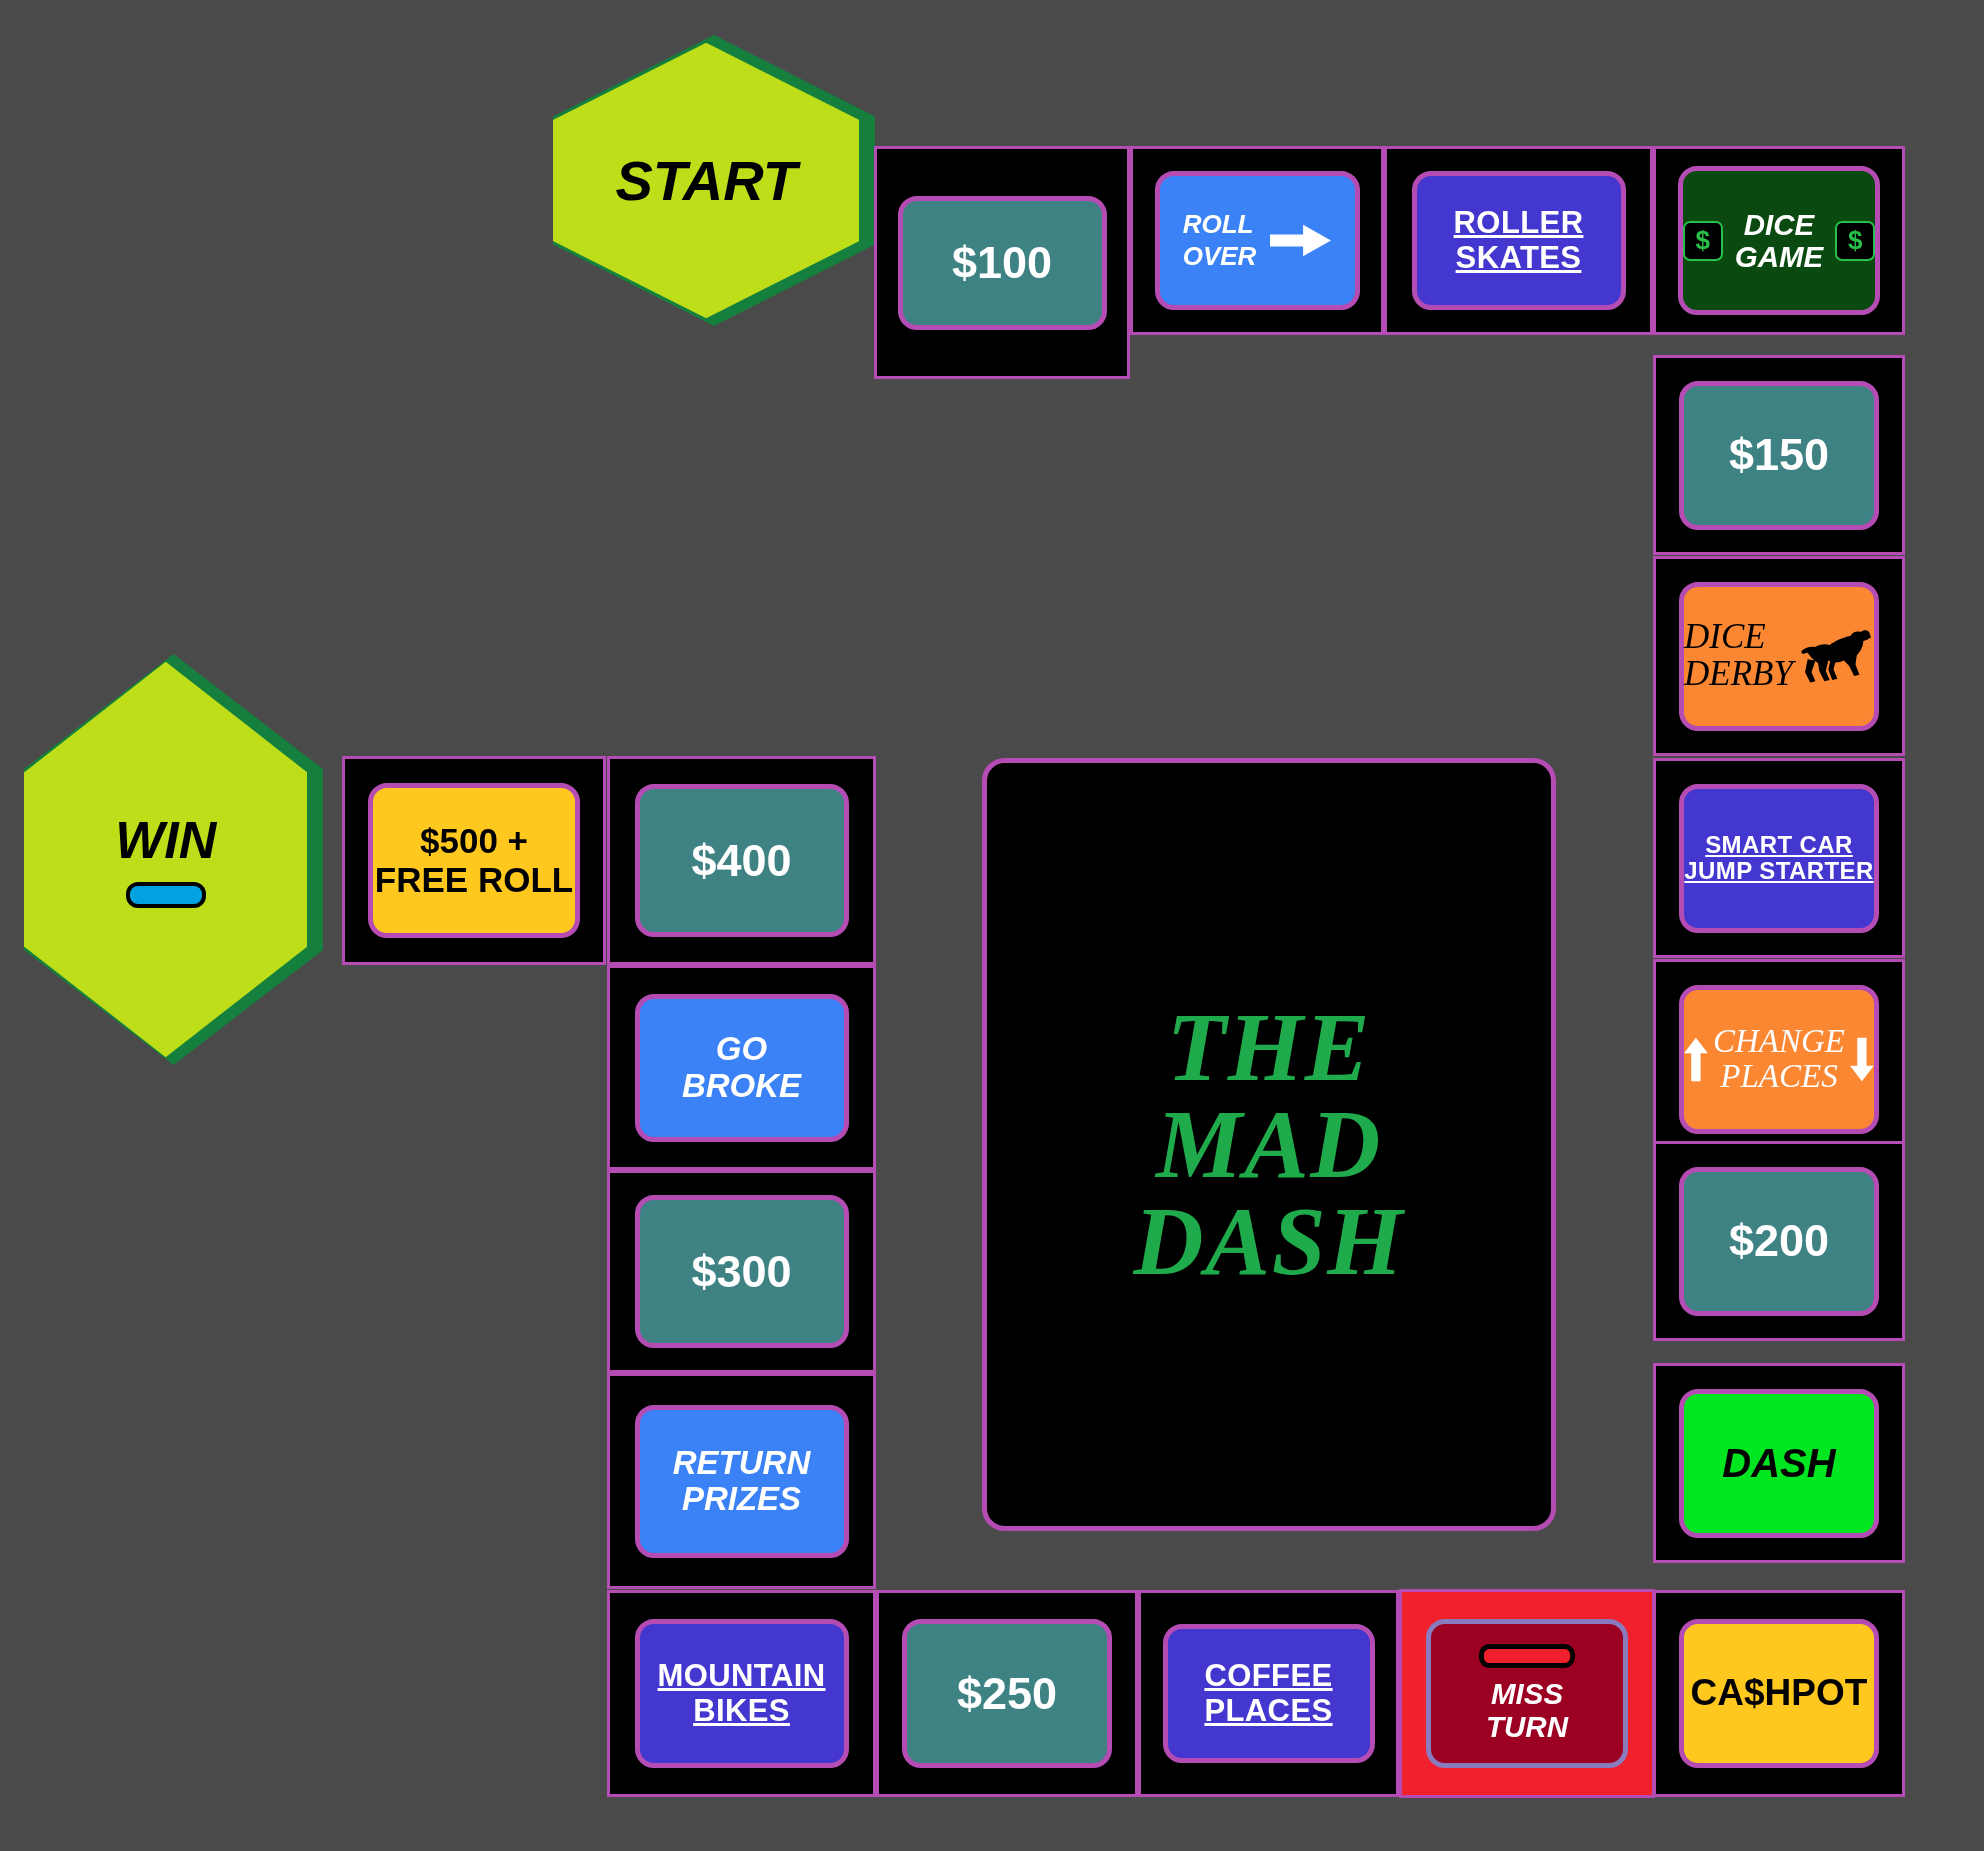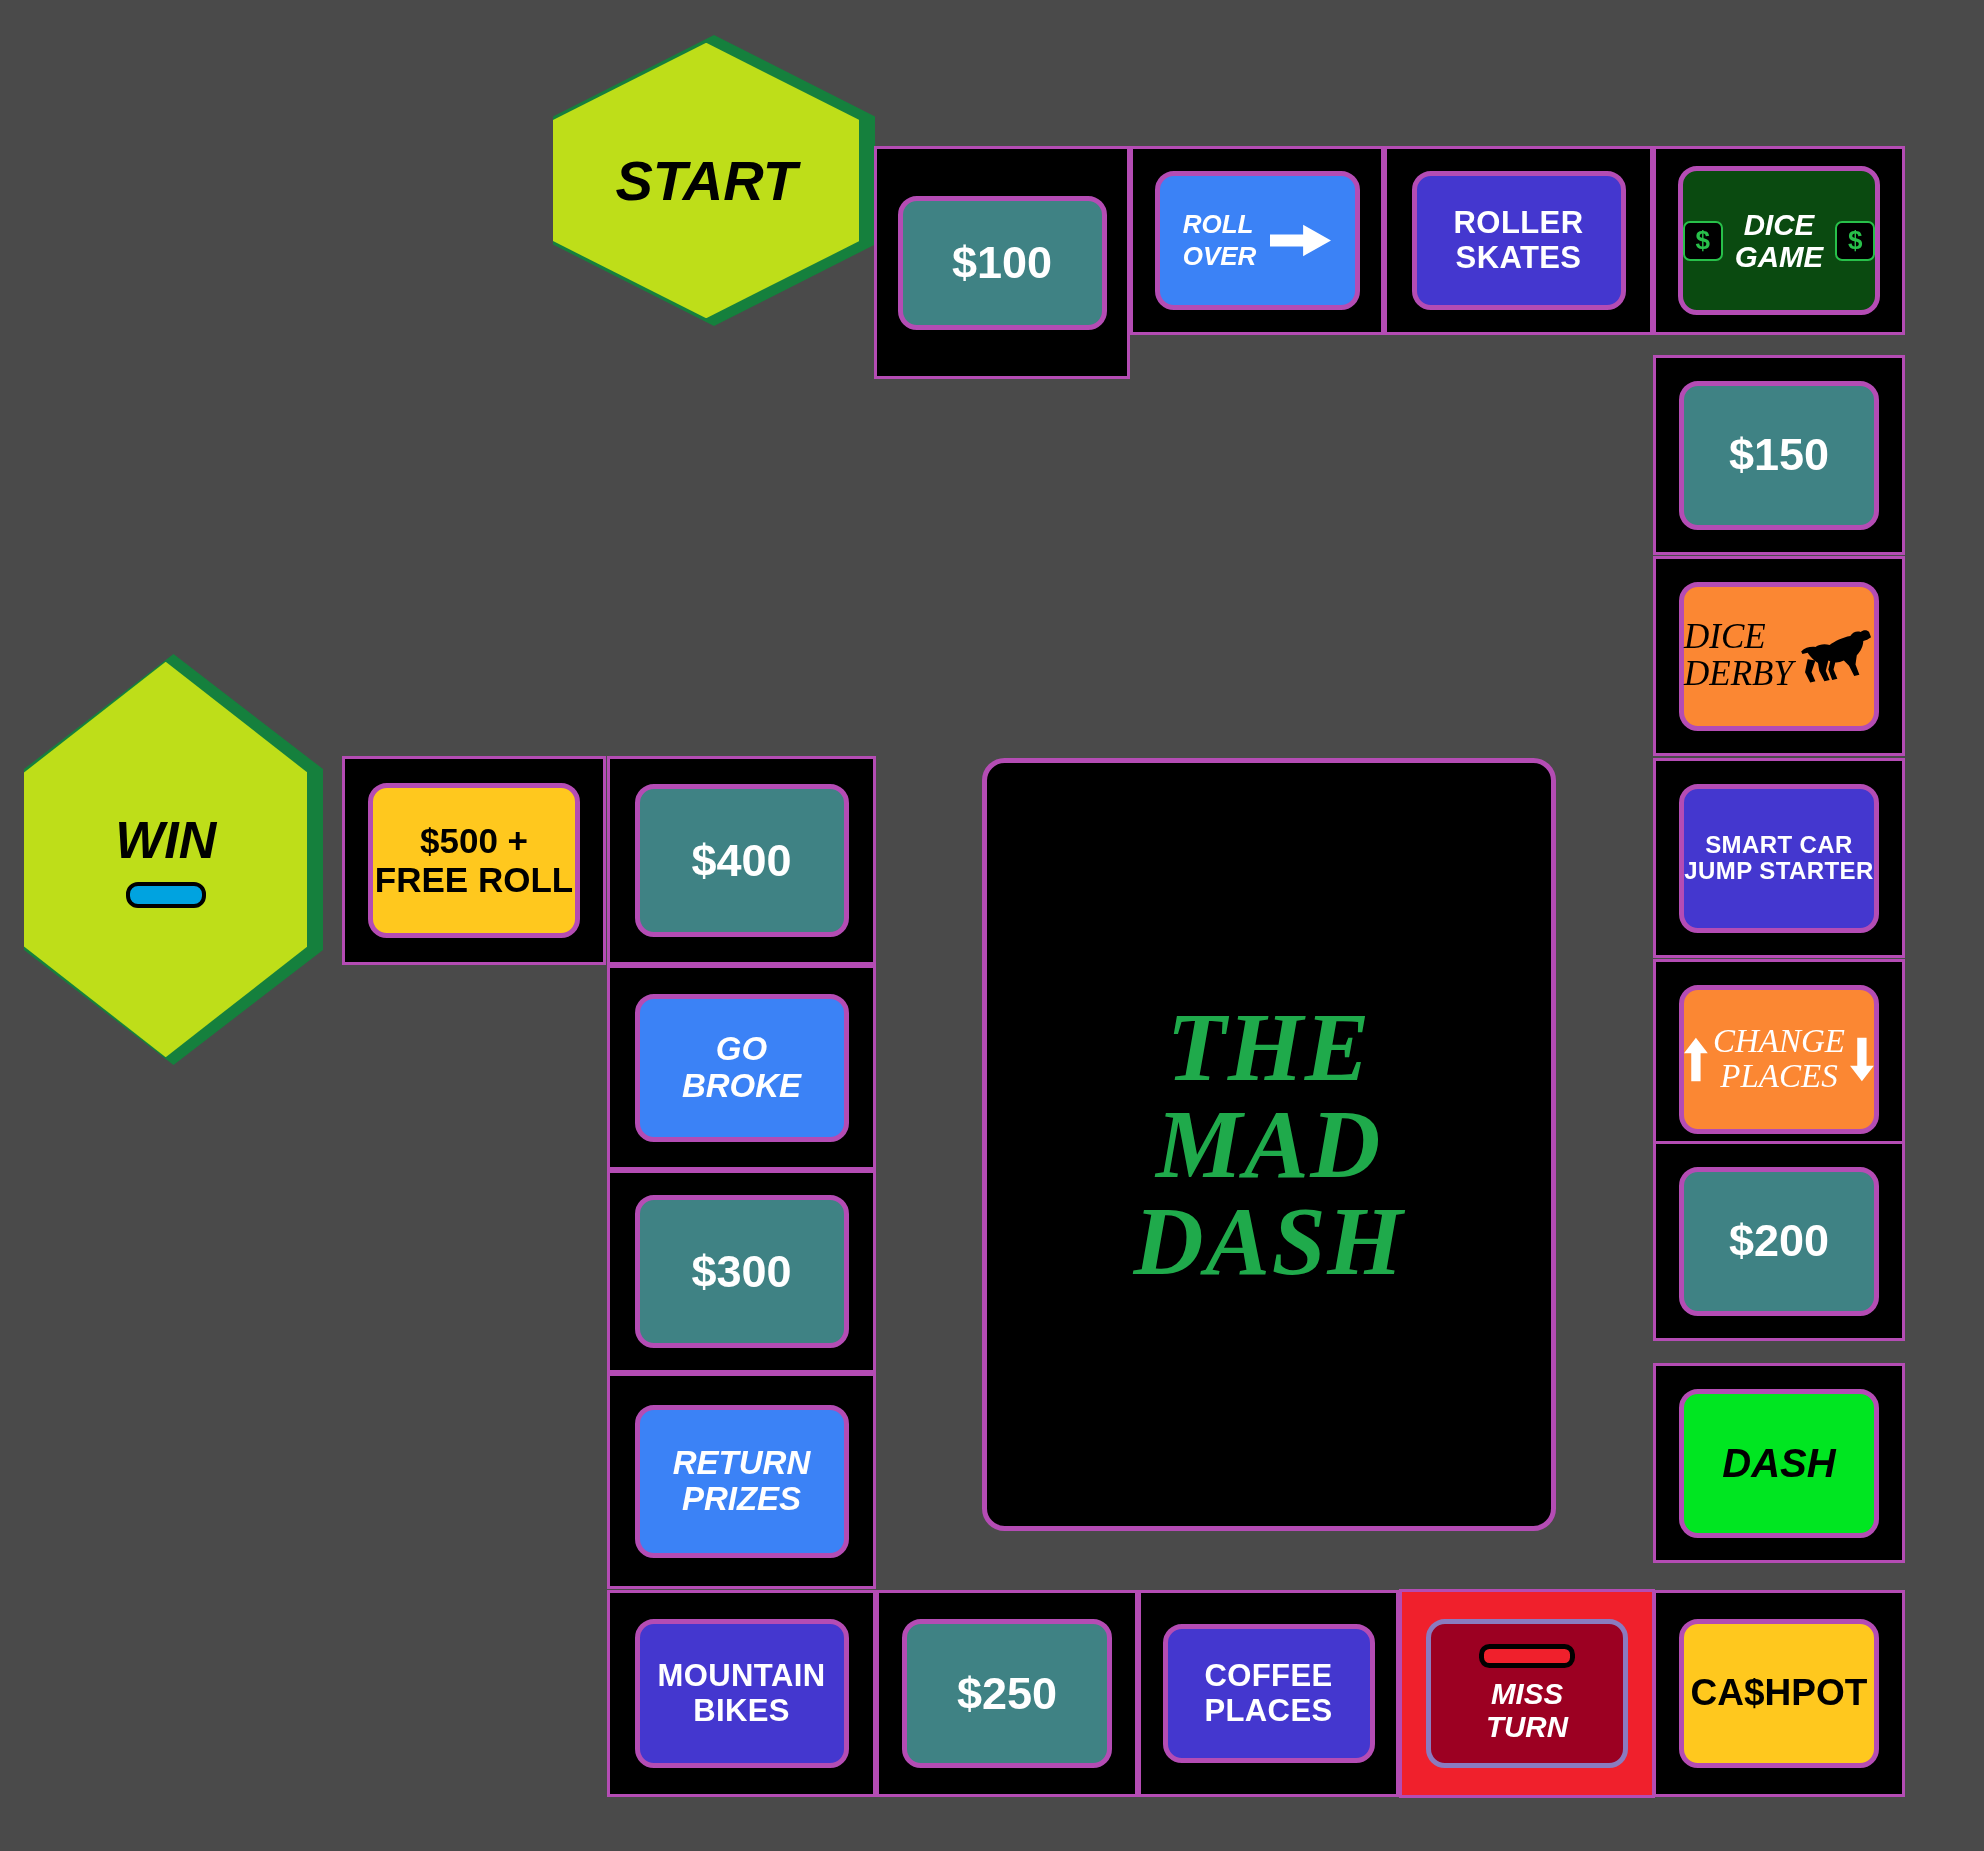--- a/index.html
+++ b/index.html
@@ -27,21 +27,21 @@
     position:relative;
     border:5.2px solid #b44cb4;
     border-radius:19px;
     box-sizing:border-box;
     display:flex;flex-direction:column;
     align-items:center;justify-content:center;
     text-align:center;
     line-height:1.1;
   }
   .tile.money{background:#3f8284;color:#ffffff;font-weight:bold;font-size:45px;}
-  .tile.prize{background:#4437cf;color:#ffffff;font-weight:bold;font-size:31px;letter-spacing:0.4px;}
+  .tile.prize{background:#4437cf;color:#ffffff;font-weight:bold;font-size:31px;letter-spacing:0.4px;text-decoration:underline;}
   .tile.bad{background:#3b82f6;color:#ffffff;font-weight:bold;font-style:italic;font-size:33px;}
   .tile.gold{background:#ffc81e;color:#000000;font-weight:bold;font-size:35px;}
   .tile.orange{background:#fb8733;}
   .tile.green{background:#00e621;color:#000;font-weight:bold;font-style:italic;font-size:40px;}
   .tile.darkgreen{background:#0a4a10;}
 
   
   .hex{
     position:absolute;
     background:#15803d;

